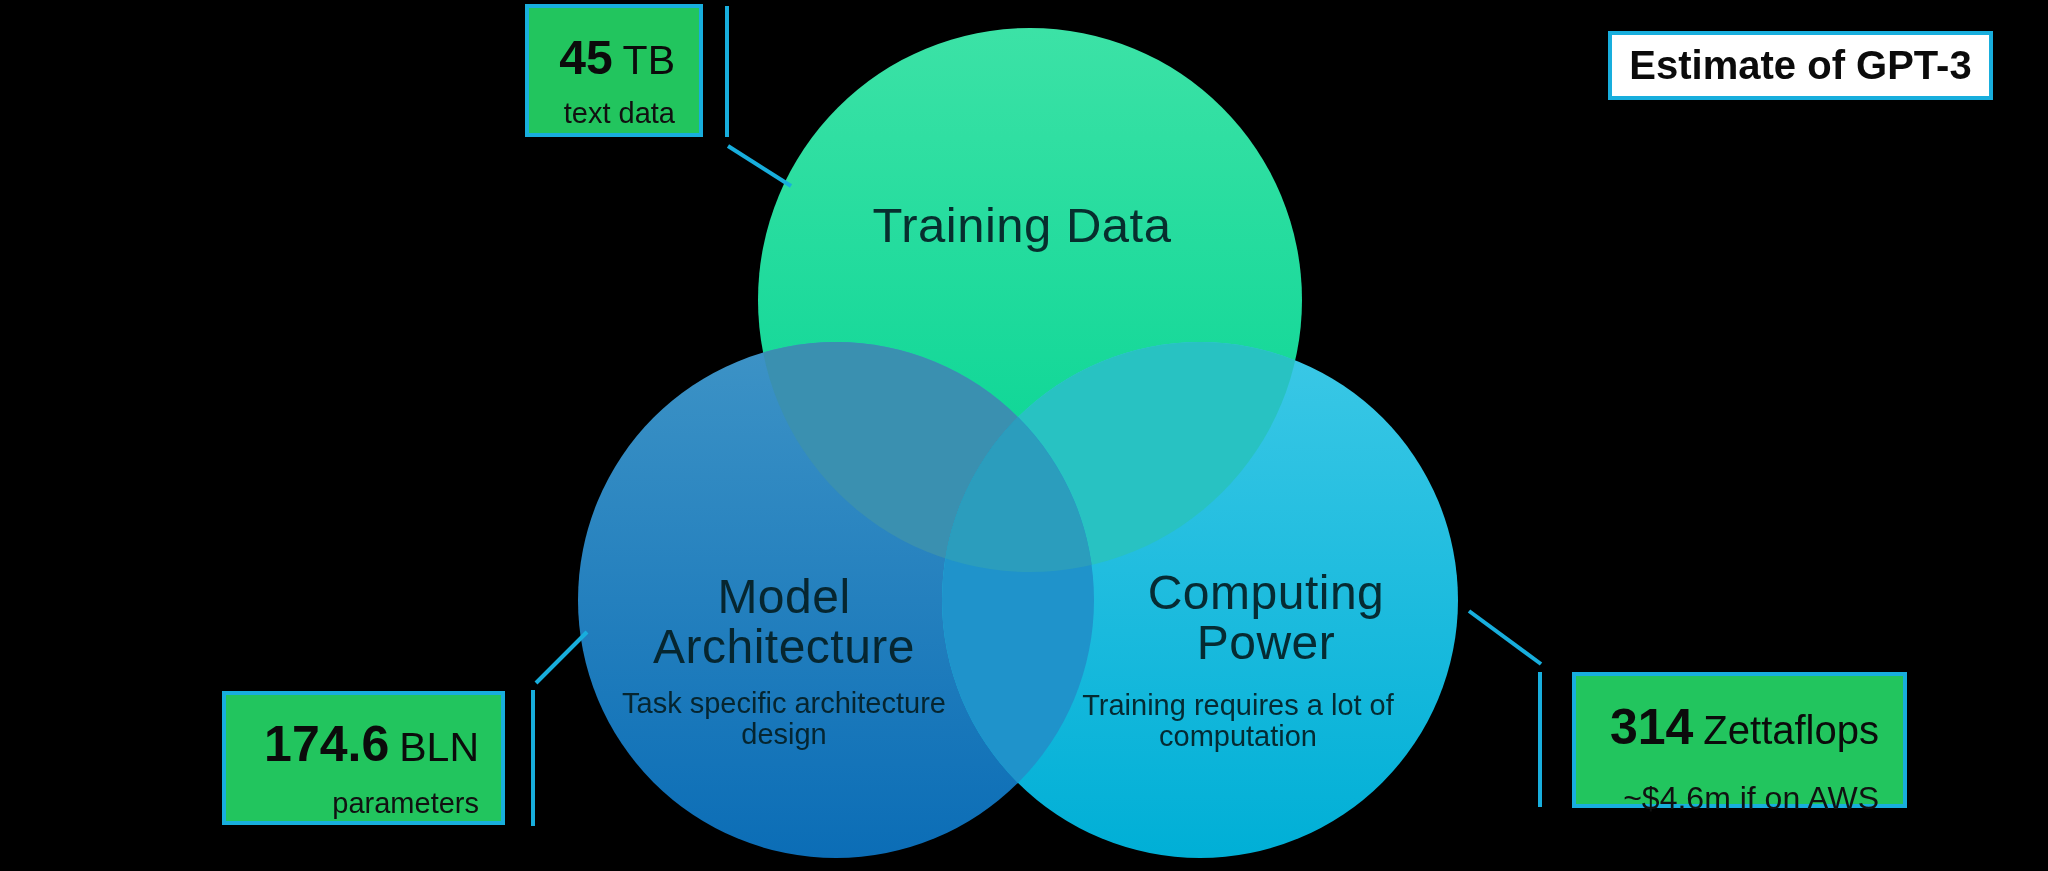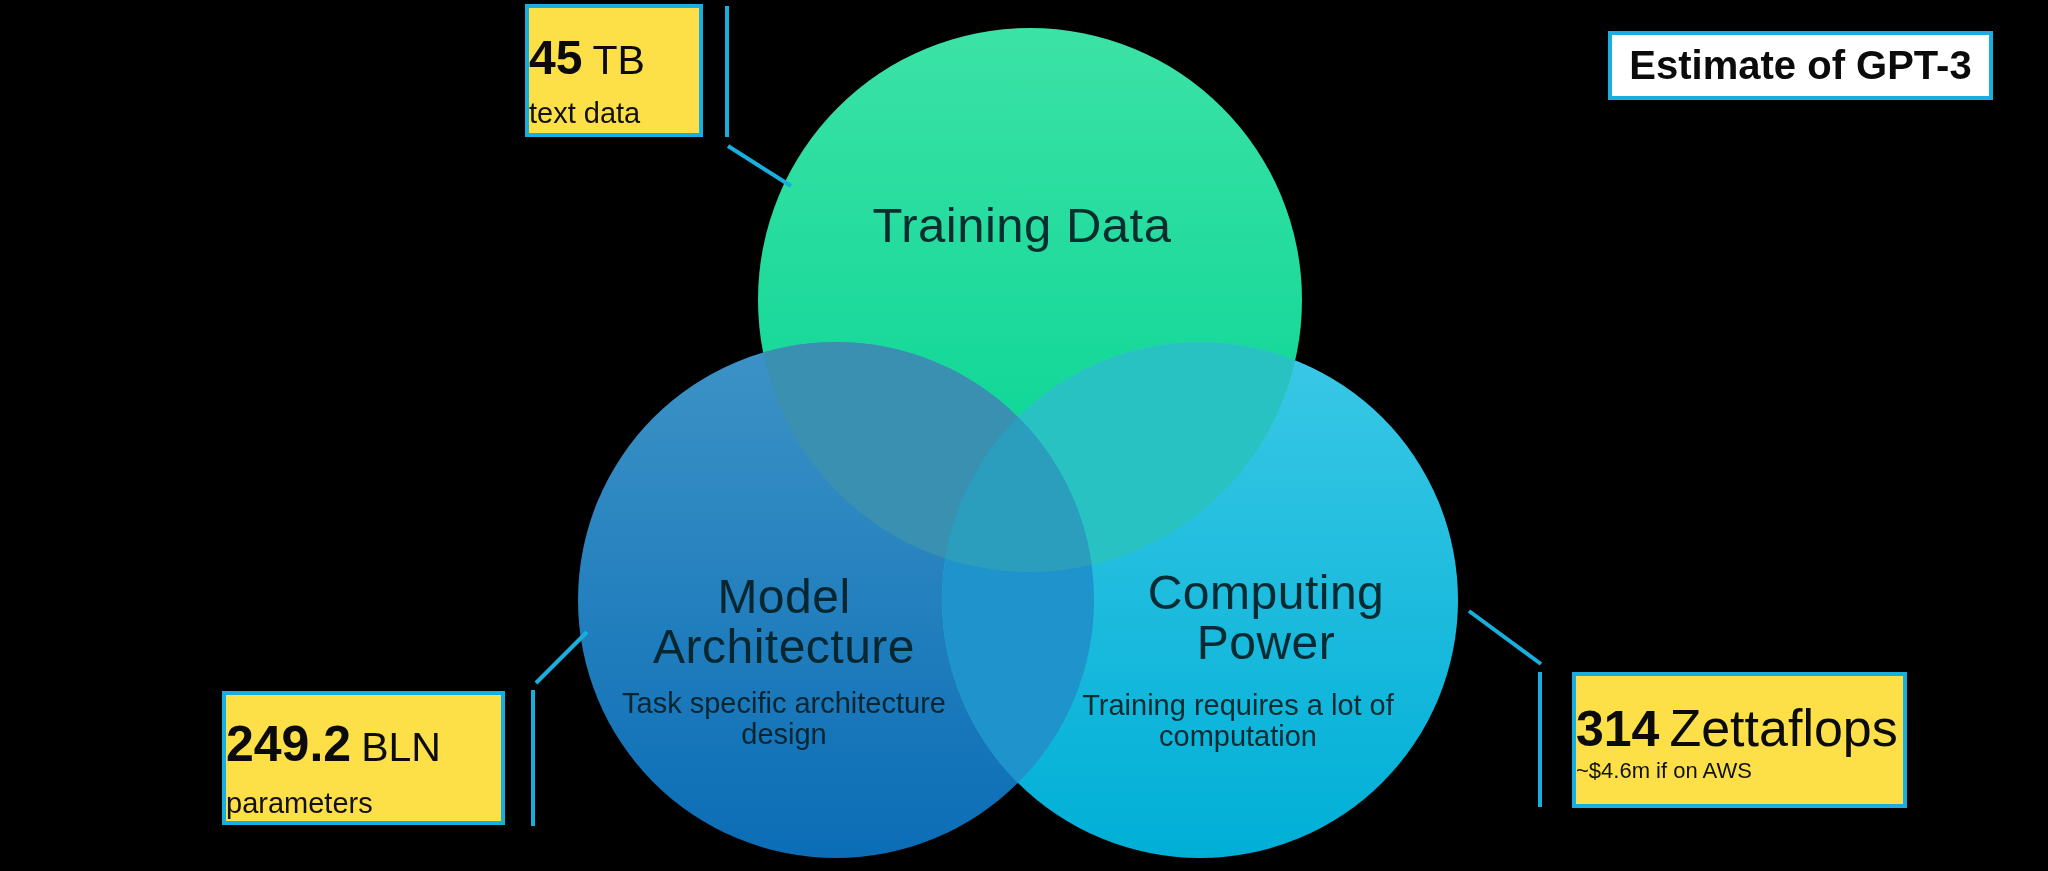--- a/index.html
+++ b/index.html
@@ -7,22 +7,22 @@
     position:relative;width:2048px;height:871px;background:#000;overflow:hidden;
     font-family:"Liberation Sans", sans-serif;
   }
   .stage svg{position:absolute;left:0;top:0;z-index:1;}
   .vlabel{position:absolute;z-index:2;text-align:center;color:rgba(4,30,36,0.92);margin-top:40px;}
   .vtitle{font-size:48px;line-height:50px;font-weight:400;letter-spacing:0.5px;}
   .vtitle.big{font-size:49px;}
   .vdesc{font-size:28px;line-height:29px;font-weight:400;}
   .vdesc.blue{font-size:29px;line-height:31px;}
   .callout{
-    position:absolute;z-index:3;background:#fde047;border:4px solid #18aedd;
-    box-sizing:border-box;color:#0b0b0b;
+    position:absolute;z-index:3;background:#22c55e;border:4px solid #18aedd;
+    box-sizing:border-box;text-align:right;color:#0b0b0b;
   }
   .callout .line1{white-space:nowrap;}
   .callout .num{font-weight:700;font-size:50px;color:#0b0b0b;}
   .callout .unit{font-weight:400;font-size:41px;margin-left:10px;}
   .callout .sub{font-size:29px;font-weight:400;color:#111;}
   .badge{
     position:absolute;z-index:3;background:#fff;border:4px solid #18aedd;
     box-sizing:border-box;text-align:center;font-weight:700;font-size:40px;color:#0b0b0b;
   }
 </style>
@@ -105,27 +105,27 @@
 
   <div class="callout" style="left:525px;top:4px;width:178px;height:133px;padding:22px 24px 0 0;">
     <div class="line1">
       <span class="num" style="font-size:48px;">45</span><span class="unit">TB</span>
     </div>
     <div class="sub" style="margin-top:12px;">text data</div>
   </div>
 
   <div class="callout" style="left:222px;top:691px;width:283px;height:134px;padding:20px 22px 0 0;">
     <div class="line1">
-      <span class="num">249.2</span><span class="unit">BLN</span>
+      <span class="num">174.6</span><span class="unit">BLN</span>
     </div>
     <div class="sub" style="margin-top:14px;">parameters</div>
   </div>
 
   <div class="callout" style="left:1572px;top:672px;width:335px;height:136px;padding:22px 24px 0 0;">
     <div class="line1">
-      <span class="num">314</span><span class="unit" style="font-size:52px;">Zettaflops</span>
+      <span class="num">314</span><span class="unit" style="font-size:40px;">Zettaflops</span>
     </div>
-    <div class="sub" style="margin-top:0;font-size:22px;">~$4.6m if on AWS</div>
+    <div class="sub" style="margin-top:24px;font-size:32px;">~$4.6m if on AWS</div>
   </div>
 
   <div class="badge" style="left:1608px;top:13px;width:385px;height:69px;line-height:61px;margin-top:18px;">Estimate of GPT-3</div>
 
 </div>
 
 </body></html>

